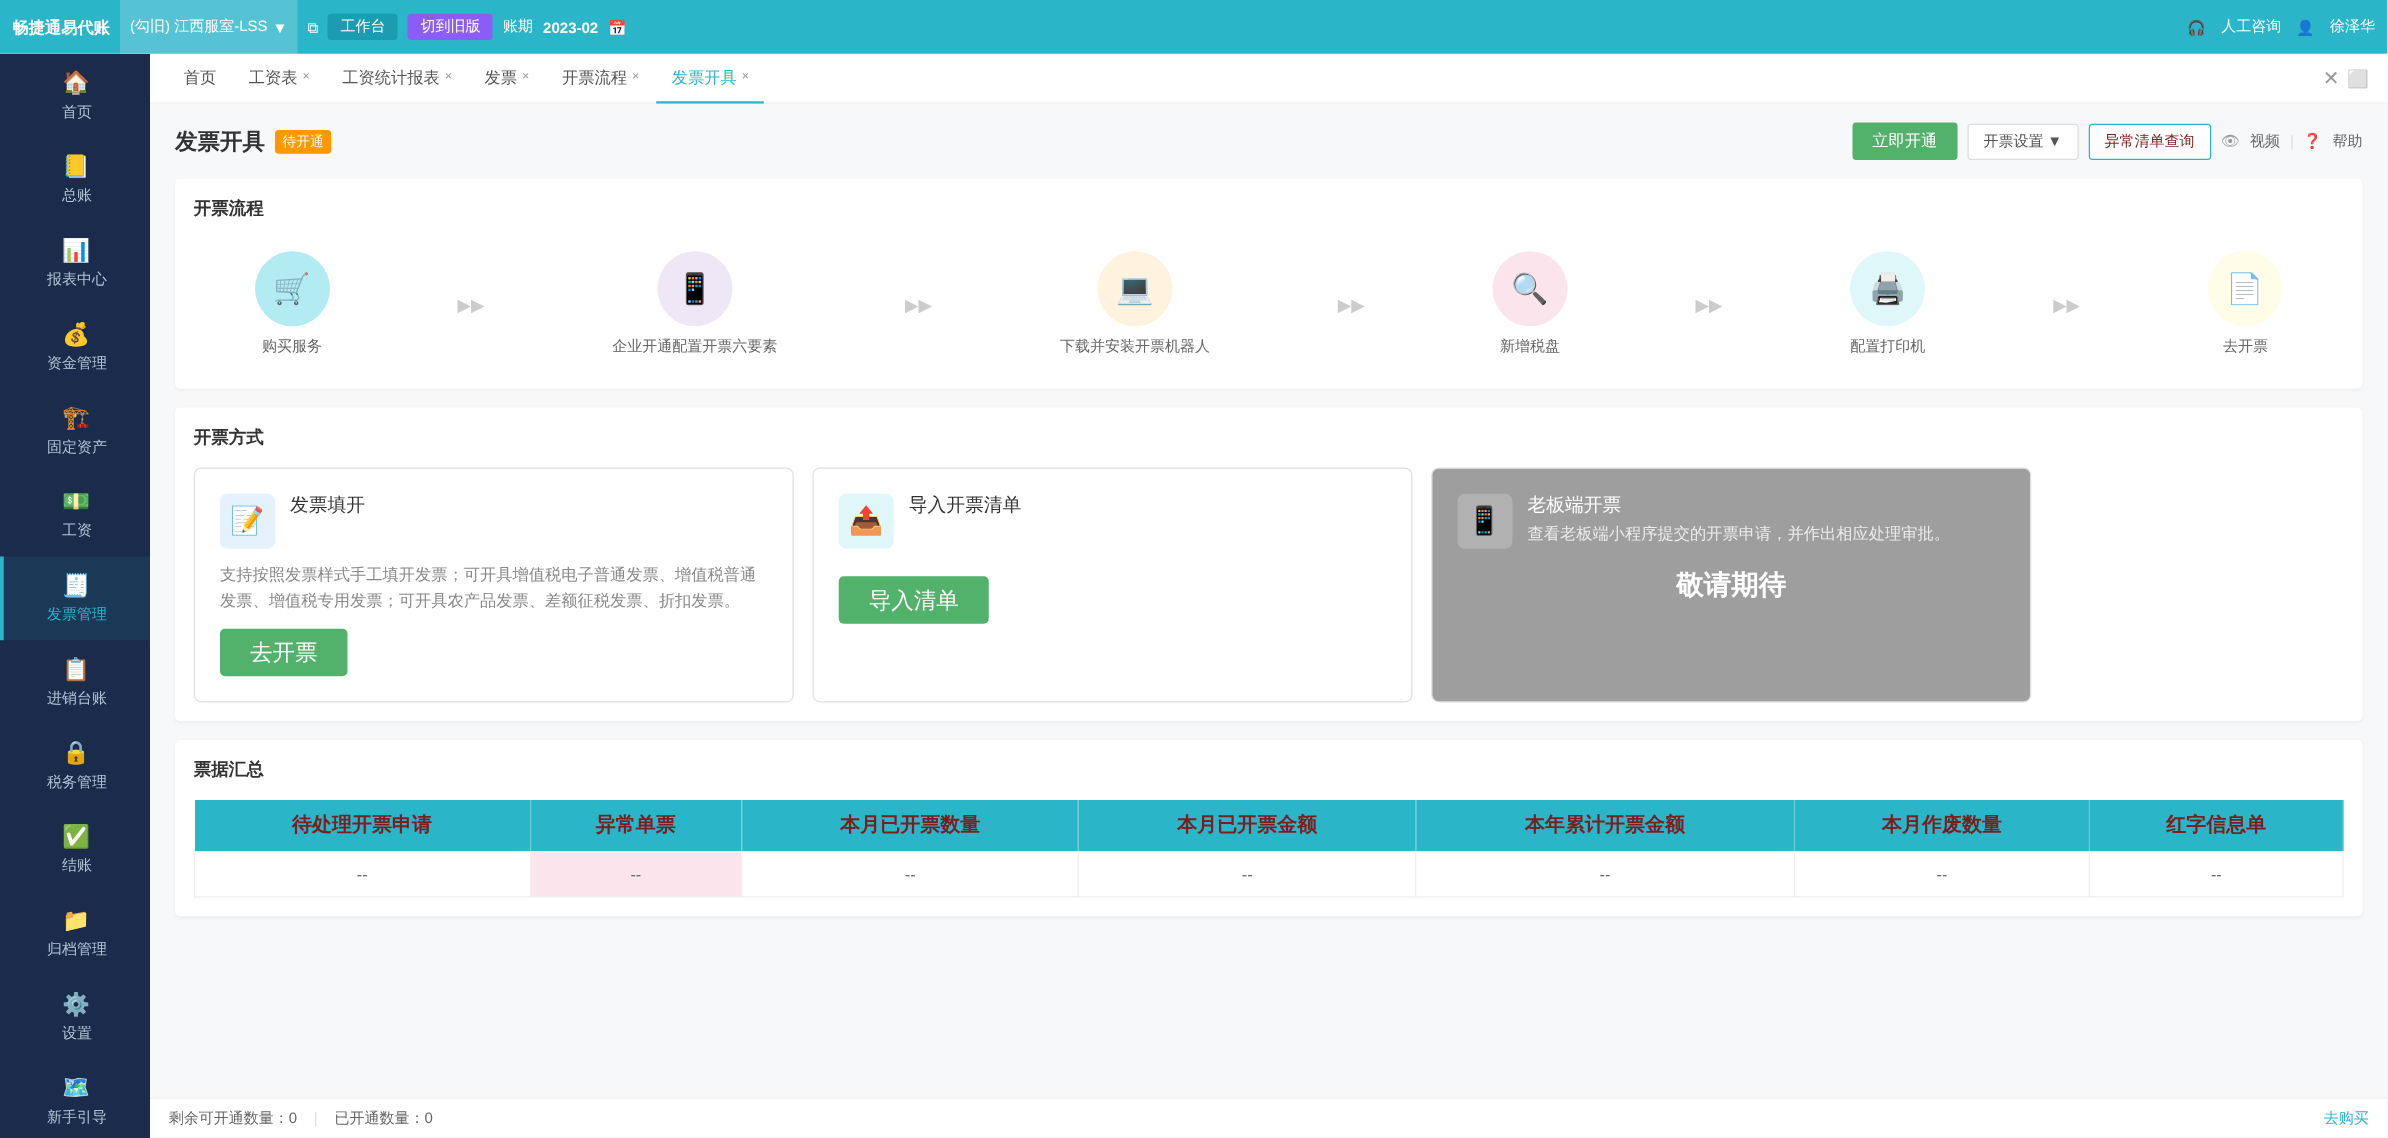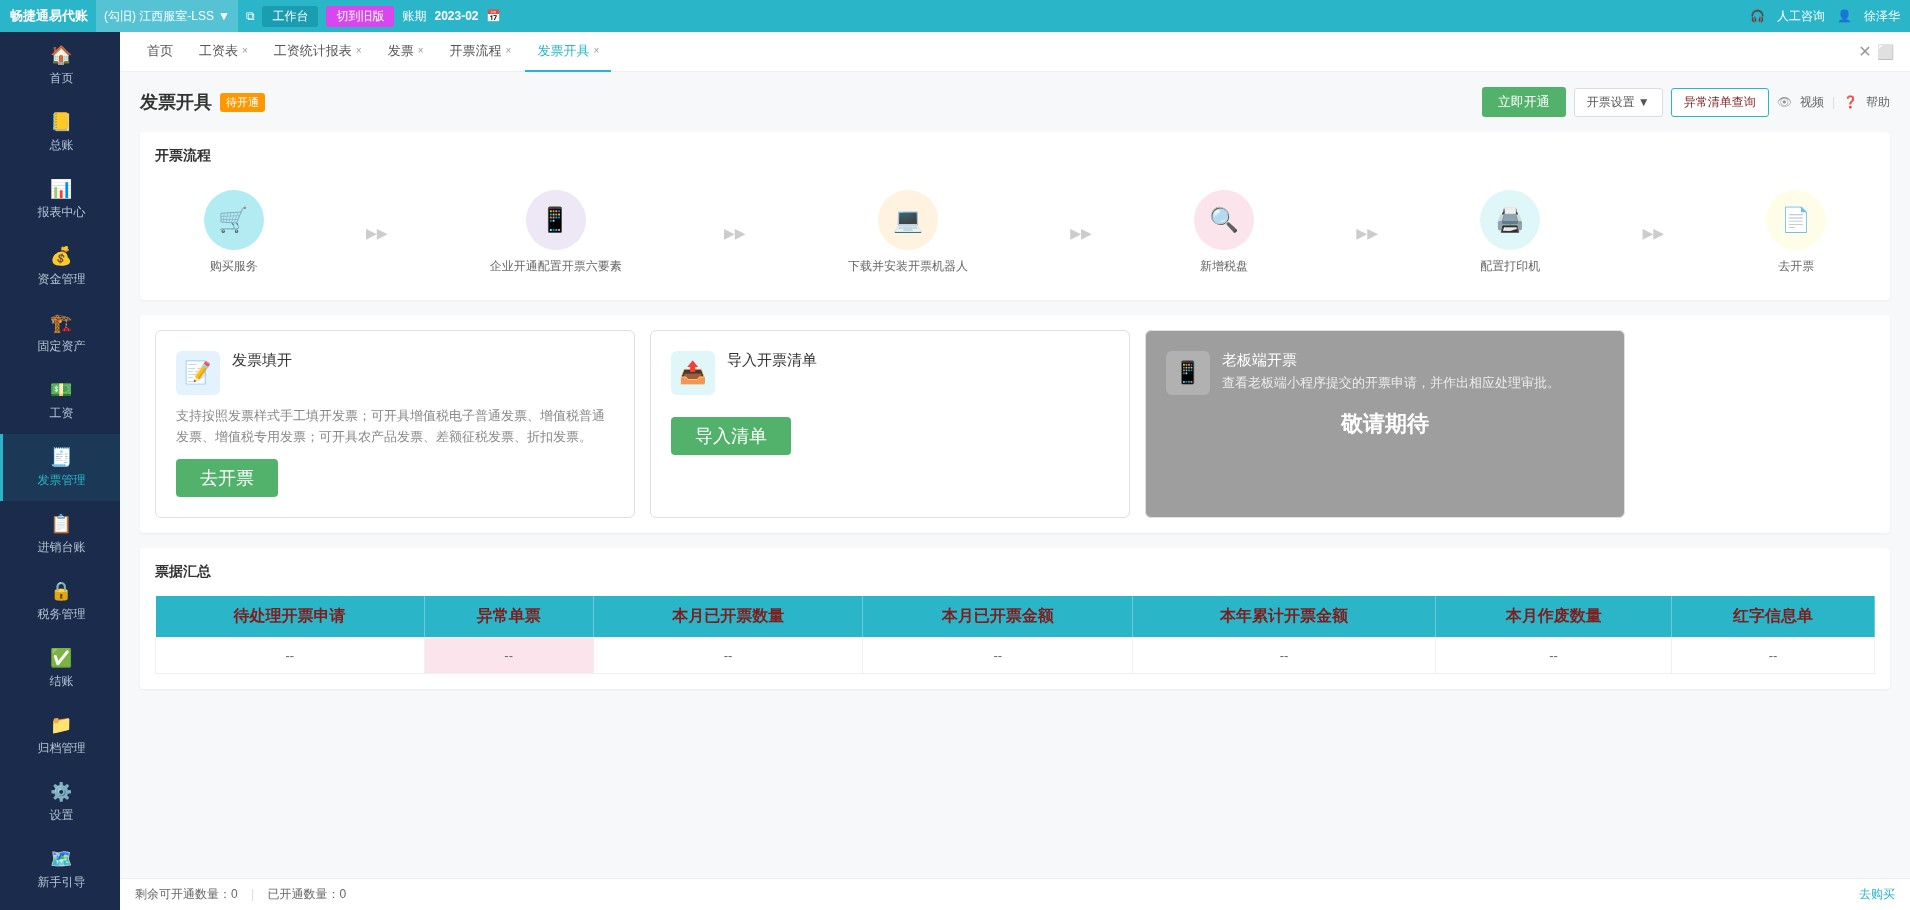--- a/index.html
+++ b/index.html
@@ -1,19 +1,19 @@
 <!DOCTYPE html>
 <html><head>
   <meta charset="utf-8">
   <style>
     * { box-sizing: border-box; margin: 0; padding: 0; }
     body { font-family: 'Microsoft YaHei', SimHei, sans-serif; font-size: 12px; background: #f0f2f5; color: #333; display: flex; flex-direction: column; height: 910px; overflow: hidden; }
 
     
-    .top-bar { height: 32px; background: #2bb5c9; display: flex; align-items: center; justify-content: space-between; padding: 0 10px; color: white; font-size: 12px; flex-shrink: 0; }
+    .top-bar { height: 43px; background: #2bb5c9; display: flex; align-items: center; justify-content: space-between; padding: 0 10px; color: white; font-size: 12px; flex-shrink: 0; }
     .top-bar-left { display: flex; align-items: center; gap: 8px; }
     .top-bar-logo { font-size: 13px; font-weight: bold; color: white; }
     .top-bar-company { background: rgba(255,255,255,0.2); border-radius: 3px; padding: 15px 8px; color: white; display: flex; align-items: center; gap: 4px; }
     .top-bar-right { display: flex; align-items: center; gap: 12px; }
     .top-bar-btn { background: #1a9db0; border: none; color: white; padding: 2px 10px; border-radius: 3px; cursor: pointer; font-size: 12px; }
 
     
     .main-layout { display: flex; flex: 1; overflow: hidden; }
 
     
@@ -85,21 +85,21 @@
 
 <div class="top-bar">
   <div class="top-bar-left">
     <span class="top-bar-logo">畅捷通易代账</span>
     <div class="top-bar-company">
       <span>(勾旧) 江西服室-LSS</span>
       <span>▼</span>
     </div>
     <span style="cursor:pointer">⧉</span>
     <button class="top-bar-btn">工作台</button>
-    <button class="top-bar-btn" style="background:#d946ef">切到旧版</button>
+    <button class="top-bar-btn" style="background:#8b5cf6">切到旧版</button>
     <span>账期</span>
     <span style="font-weight:bold">2023-02</span>
     <span style="cursor:pointer">📅</span>
   </div>
   <div class="top-bar-right">
     <span>🎧</span>
     <span style="cursor:pointer">人工咨询</span>
     <span>👤</span>
     <span style="cursor:pointer">徐泽华</span>
   </div>
@@ -254,20 +254,21 @@
   </div>
             <span class="flow-arrow" style="color: rgb(204, 204, 204); font-size: 14px; align-self: center;">▶▶</span>
             <div class="flow-step">
     <div class="flow-step-icon" style="background:#fffde7">📄</div>
     <div class="flow-step-label">去开票</div>
   </div>
           </div>
       </div>
 
       <div class="section">
+        <div class="section-title">开票方式</div>
         <div class="billing-methods" id="billing-methods-container">
             <div class="method-card">
       <div class="method-card-header">
         <div class="method-icon" style="background:#e3f2fd">📝</div>
         <div>
           <div class="method-title">发票填开</div>
         </div>
       </div>
       <div class="method-desc">支持按照发票样式手工填开发票；可开具增值税电子普通发票、增值税普通发票、增值税专用发票；可开具农产品发票、差额征税发票、折扣发票。</div>
       <button class="method-btn">去开票</button>

